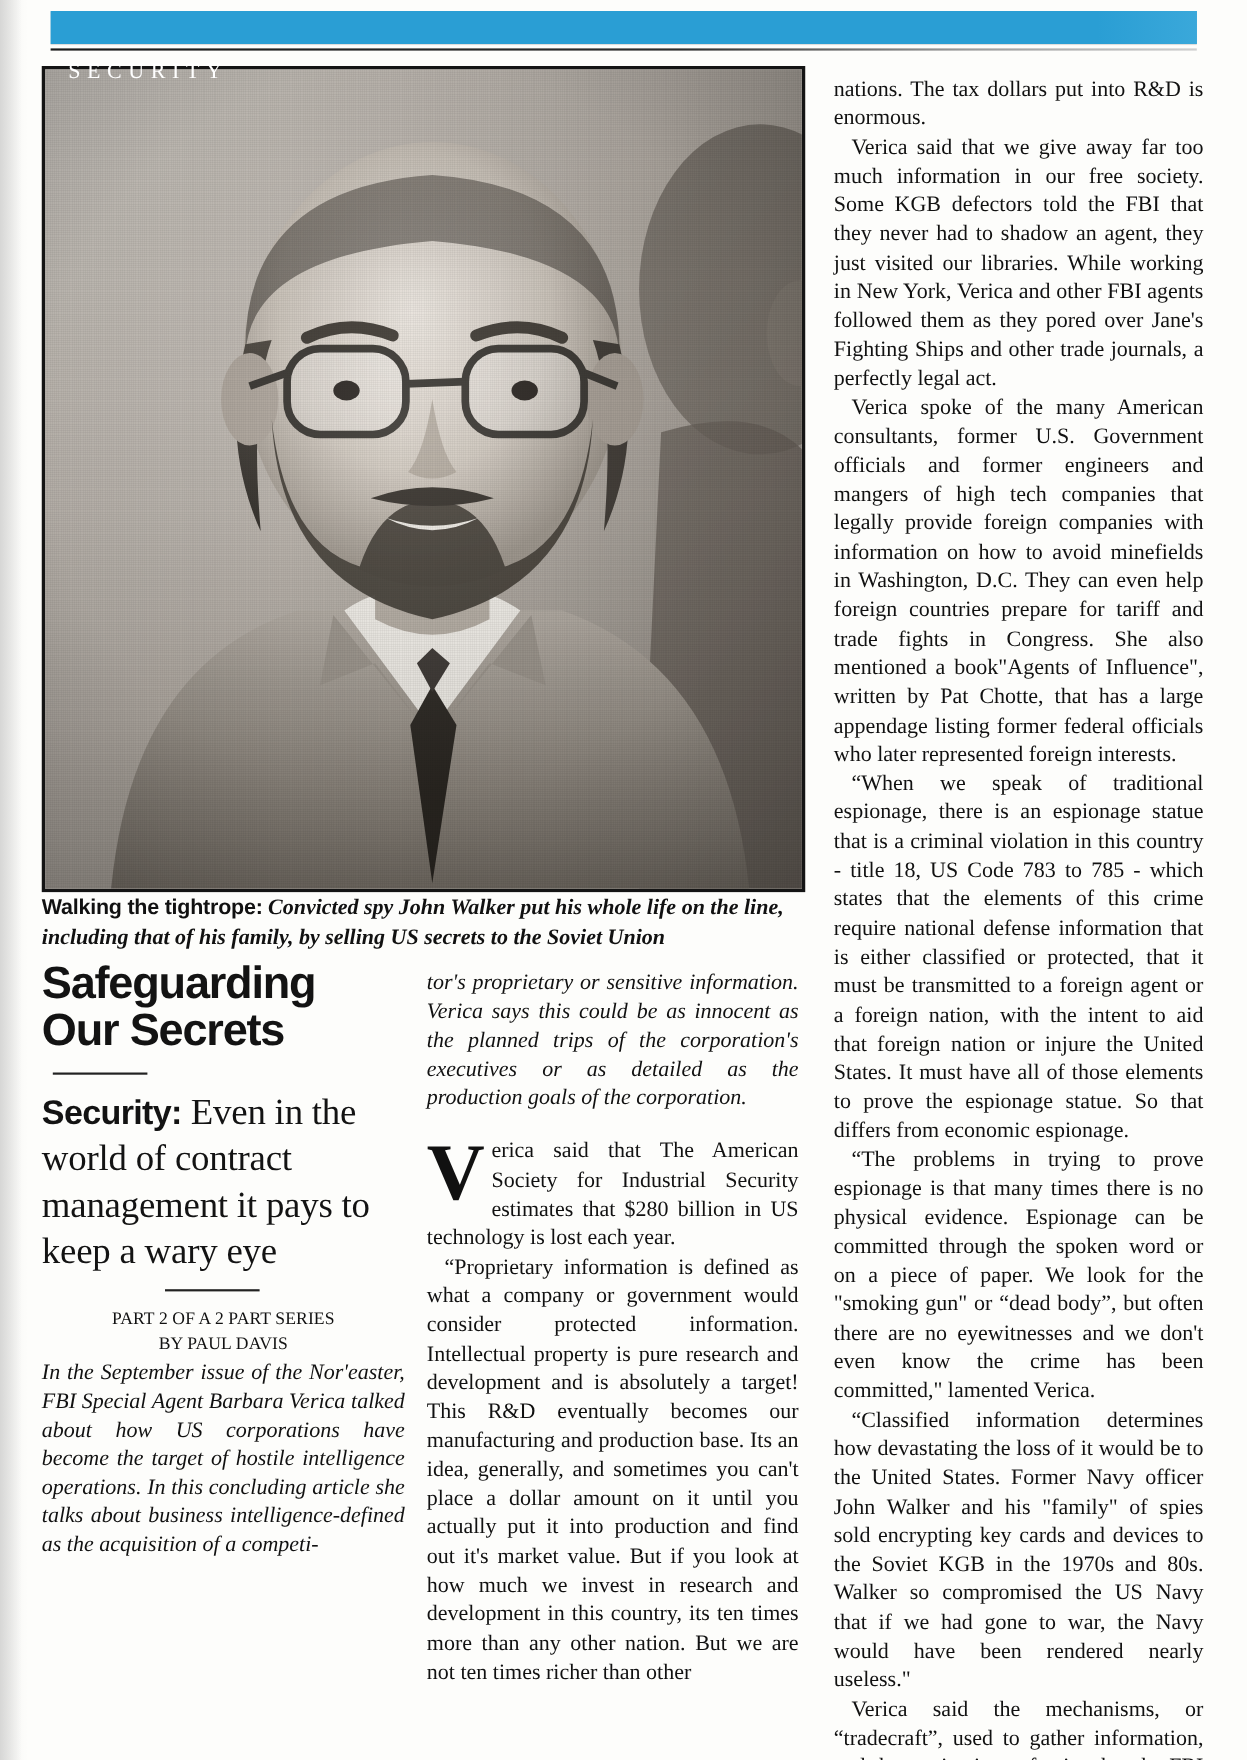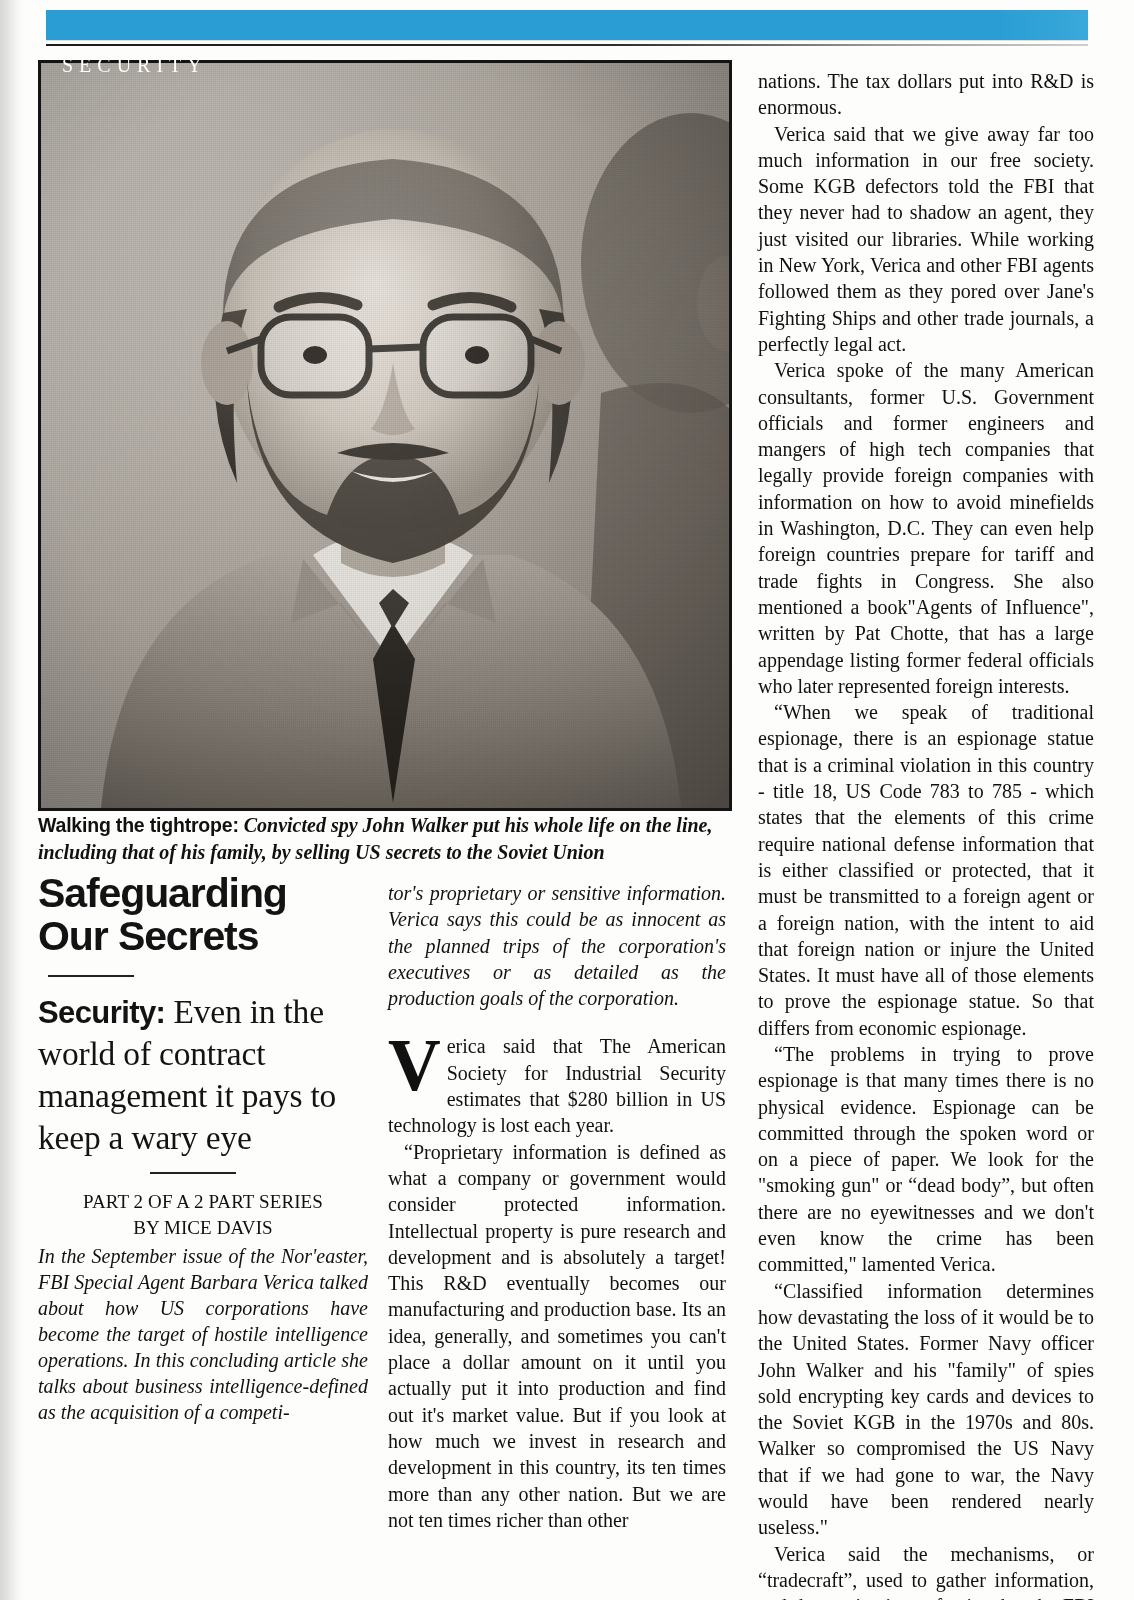--- a/index.html
+++ b/index.html
@@ -94,21 +94,21 @@
     font-size:33.5px;line-height:1.25;margin:0;color:#131313;
     letter-spacing:-.2px;
   }
   .deck .deck-lead{
     font-family:"Liberation Sans",sans-serif;
     font-weight:bold;font-size:31px;letter-spacing:-.6px;
   }
   .hr-short2{width:86px;height:2px;background:#222;margin:14px 0 16px 112px;}
 
   .series{
-    text-align:center;font-size:19px;line-height:1.22;letter-spacing:.1px;
+    text-align:center;font-size:16px;line-height:1.22;letter-spacing:.1px;
     margin:0 0 2px 0;
   }
   .standfirst{
     font-style:italic;font-size:20px;line-height:1.30;
     text-align:justify;text-justify:inter-word;
     margin:4px 0 0 0;
     hyphens:auto;
   }
 
   .italic-cont{
@@ -246,21 +246,21 @@
 
   <div class="col col1">
     <h1 class="headline">
       <span>Safeguarding</span><br>
       <span>Our Secrets</span>
     </h1>
     <div class="hr-short"></div>
     <p class="deck"><span class="deck-lead">Security:</span><span> Even in the world of contract management it pays to keep a wary eye</span></p>
     <div class="hr-short2"></div>
     <p class="series">PART 2 OF A 2 PART SERIES</p>
-    <p class="series">BY MICE DAVIS</p>
+    <p class="series">BY PAUL DAVIS</p>
     <p class="standfirst">In the September issue of the Nor'easter, FBI Special Agent Barbara Verica talked about how US corporations have become the target of hostile intelligence operations. In this concluding article she talks about business intelligence-defined as the acquisition of a competi-</p>
   </div>
 
   <div class="col col2">
     <p class="italic-cont">tor's proprietary or sensitive information. Verica says this could be as innocent as the planned trips of the corporation's executives or as detailed as the production goals of the corporation.</p>
     <p class="dropcap-para"><span class="dropcap">V</span><span>erica said that The American Society for Industrial Security estimates that $280 billion in US technology is lost each year.</span></p>
     <p class="body-p">“Proprietary information is defined as what a company or government would consider protected information. Intellectual property is pure research and development and is absolutely a target! This R&amp;D eventually becomes our manufacturing and production base. Its an idea, generally, and sometimes you can't place a dollar amount on it until you actually put it into production and find out it's market value. But if you look at how much we invest in research and development in this country, its ten times more than any other nation. But we are not ten times richer than other</p>
   </div>
 
   <div class="col col3">

